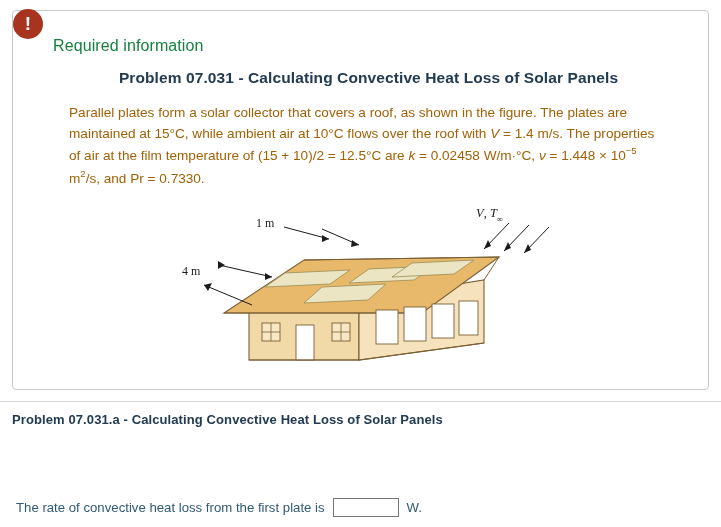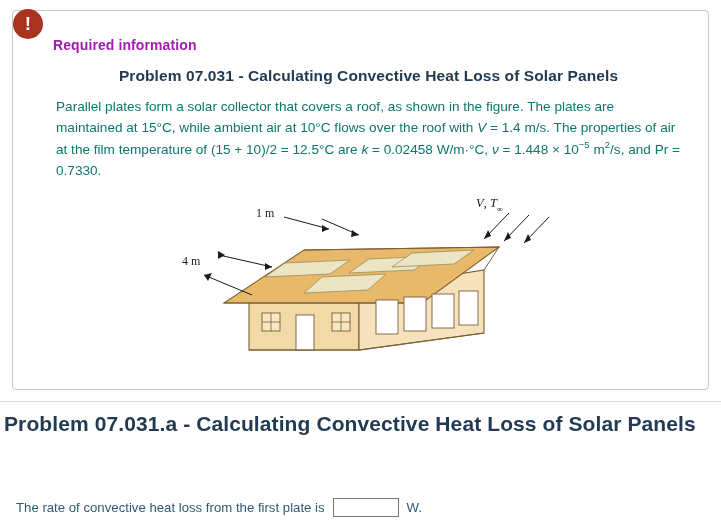--- a/index.html
+++ b/index.html
@@ -34,57 +34,57 @@
     font-weight: bold;
     font-size: 19px;
     line-height: 30px;
     text-align: center;
     z-index: 5;
   }
   .card-inner {
     padding: 26px 24px 0 40px;
   }
   .required {
-    color: #a21caf;
-    font-size: 14px;
-    font-weight: bold;
+    color: #15803d;
+    font-size: 16px;
+    font-weight: normal;
     letter-spacing: .1px;
     margin: 0 0 14px 0;
   }
   .prob-title {
     color: #223b52;
     font-size: 15.5px;
     font-weight: bold;
     margin: 0 0 12px 0;
     letter-spacing: .1px;
     text-align: center;
   }
   .body-text {
-    color: #0f766e;
+    color: #a16207;
     font-size: 13.6px;
     line-height: 1.52;
-    margin: 3px;
+    margin: 16px;
     max-width: 638px;
   }
   .body-text i { font-style: italic; }
   sup { font-size: 9.5px; vertical-align: super; }
 
   
   .figure {
     position: relative;
     margin: 14px auto 0 auto;
     width: 430px; height: 170px; text-align: center;
   }
   .figure svg { display: block; }
 
   
   .part-title {
     position: absolute;
-    left: 4px; top: 412px;
-    font-size: 21px; font-weight: bold;
+    left: 12px; top: 412px;
+    font-size: 13px; font-weight: bold;
     color: #223b52;
     letter-spacing: .1px;
   }
   .hr {
     position: absolute;
     left: 0; top: 401px;
     width: 721px; height: 1px;
     background: #d7d7d7;
   }
   .q-text {

